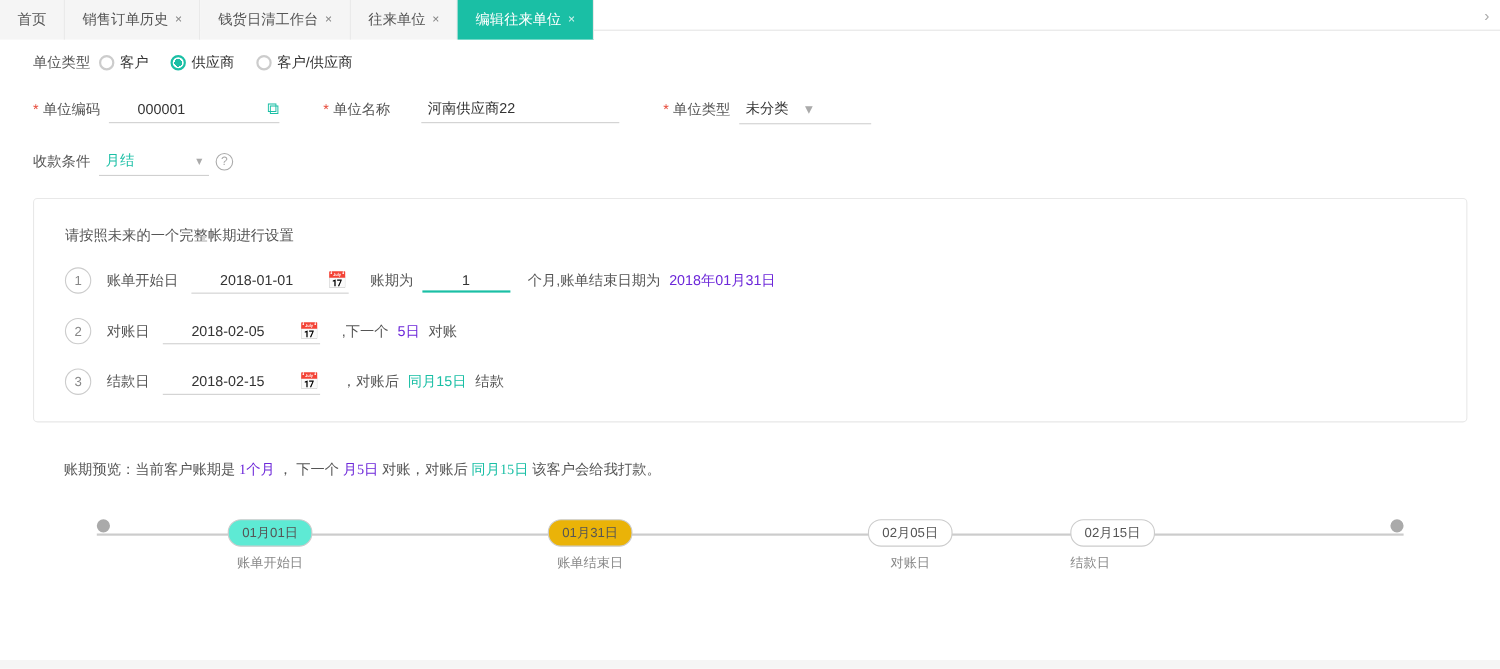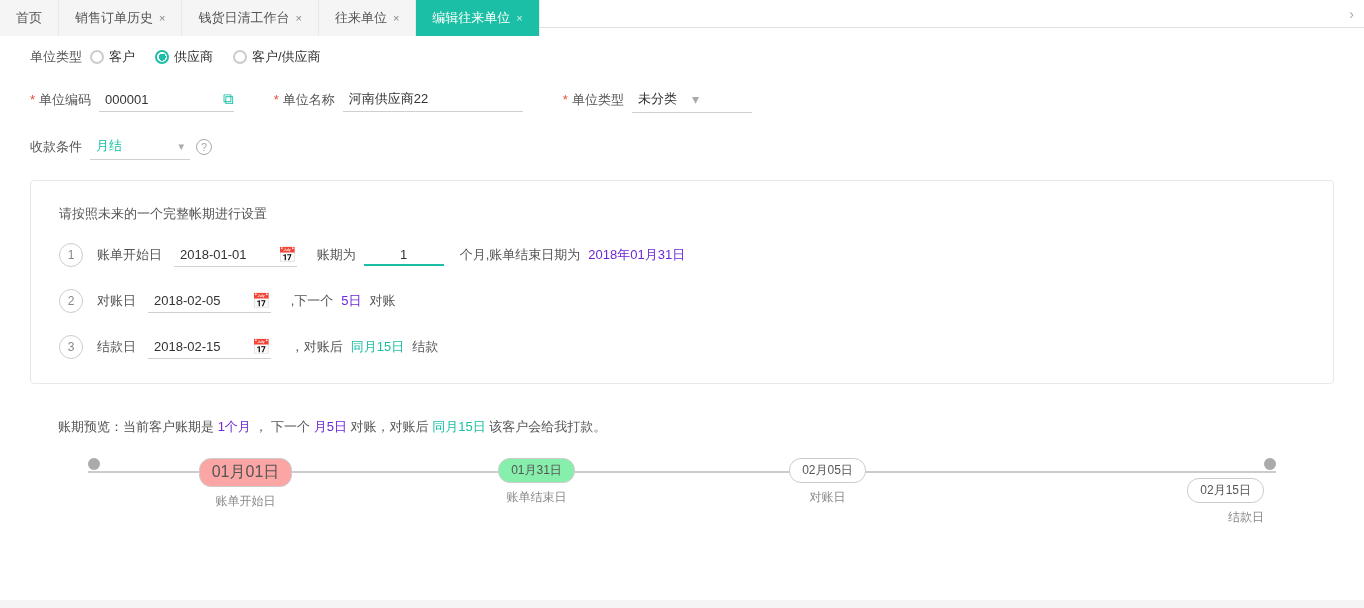--- a/index.html
+++ b/index.html
@@ -96,20 +96,21 @@
 
     
     .form-input {
       border: none;
       border-bottom: 1px solid #d0d0d0;
       outline: none;
       padding: 4px 6px;
       font-size: 13px;
       color: #333;
       background: transparent;
+      margin-left: 20px;
     }
     .input-with-icon {
       display: flex;
       align-items: center;
       border-bottom: 1px solid #d0d0d0;
     }
     .input-with-icon input {
       border: none;
       outline: none;
       padding: 4px 6px;
@@ -247,21 +248,22 @@
       text-align: center;
     }
 
     
     .preview-section {
       padding: 16px 28px;
       font-size: 13px;
       color: #555;
     }
     .preview-text {
-      margin-bottom: 22px;
+      margin-bottom: 36px;
+      font-family: Liberation Serif, serif;
     }
   </style>
 </head>
 <body>
 
 <div class="tab-bar">
   <div class="tab-item">
     <span>首页</span>
   </div>
   <div class="tab-item">
@@ -396,35 +398,35 @@
 
     <div style="position:relative; display:flex; align-items:flex-start; padding: 0 30px;">
 
       <div style="position:absolute; top:13px; left:30px; right:30px; height:2px; background:#ccc; z-index:0;"></div>
 
       <div style="position:relative; z-index:1; display:flex; flex-direction:column; align-items:center;">
         <div style="width:12px; height:12px; border-radius:50%; background:#aaa; border:2px solid #aaa; margin-bottom:6px;"></div>
       </div>
 
       <div style="flex:1; display:flex; flex-direction:column; align-items:center; position:relative; z-index:1;">
-        <div style="border:1px solid #ccc; border-radius:12px; padding:3px 12px; background:#fca5a5; font-size:16px; color:#555; white-space:nowrap; margin-bottom:6px;">01月01日</div>
+        <div style="border:1px solid #ccc; border-radius:12px; padding:3px 12px; background:#5eead4; font-size:12px; color:#555; white-space:nowrap; margin-bottom:6px;">01月01日</div>
         <div style="font-size:12px; color:#888; white-space:nowrap;">账单开始日</div>
       </div>
 
       <div style="flex:1; display:flex; flex-direction:column; align-items:center; position:relative; z-index:1;">
-        <div style="border:1px solid #ccc; border-radius:12px; padding:3px 12px; background:#86efac; font-size:12px; color:#555; white-space:nowrap; margin-bottom:6px;">01月31日</div>
+        <div style="border:1px solid #ccc; border-radius:12px; padding:3px 12px; background:#eab308; font-size:12px; color:#555; white-space:nowrap; margin-bottom:6px;">01月31日</div>
         <div style="font-size:12px; color:#888; white-space:nowrap;text-align:center;">账单结束日</div>
       </div>
 
       <div style="flex:1; display:flex; flex-direction:column; align-items:center; position:relative; z-index:1;">
         <div style="border:1px solid #ccc; border-radius:12px; padding:3px 12px; background:#fff; font-size:12px; color:#555; white-space:nowrap; margin-bottom:6px;">02月05日</div>
         <div style="font-size:12px; color:#888; white-space:nowrap;">对账日</div>
       </div>
 
-      <div style="flex:1; display:flex; flex-direction:column; align-items:flex-end; position:relative; z-index:1;margin-top:20px;">
+      <div style="flex:1; display:flex; flex-direction:column; align-items:flex-start; position:relative; z-index:1;">
         <div style="border:1px solid #ccc; border-radius:12px; padding:3px 12px; background:#fff; font-size:12px; color:#555; white-space:nowrap; margin-bottom:6px;">02月15日</div>
         <div style="font-size:12px; color:#888; white-space:nowrap;">结款日</div>
       </div>
 
       <div style="position:relative; z-index:1; display:flex; flex-direction:column; align-items:center;">
         <div style="width:12px; height:12px; border-radius:50%; background:#aaa; border:2px solid #aaa; margin-bottom:6px;"></div>
       </div>
     </div>
   </div>
 

